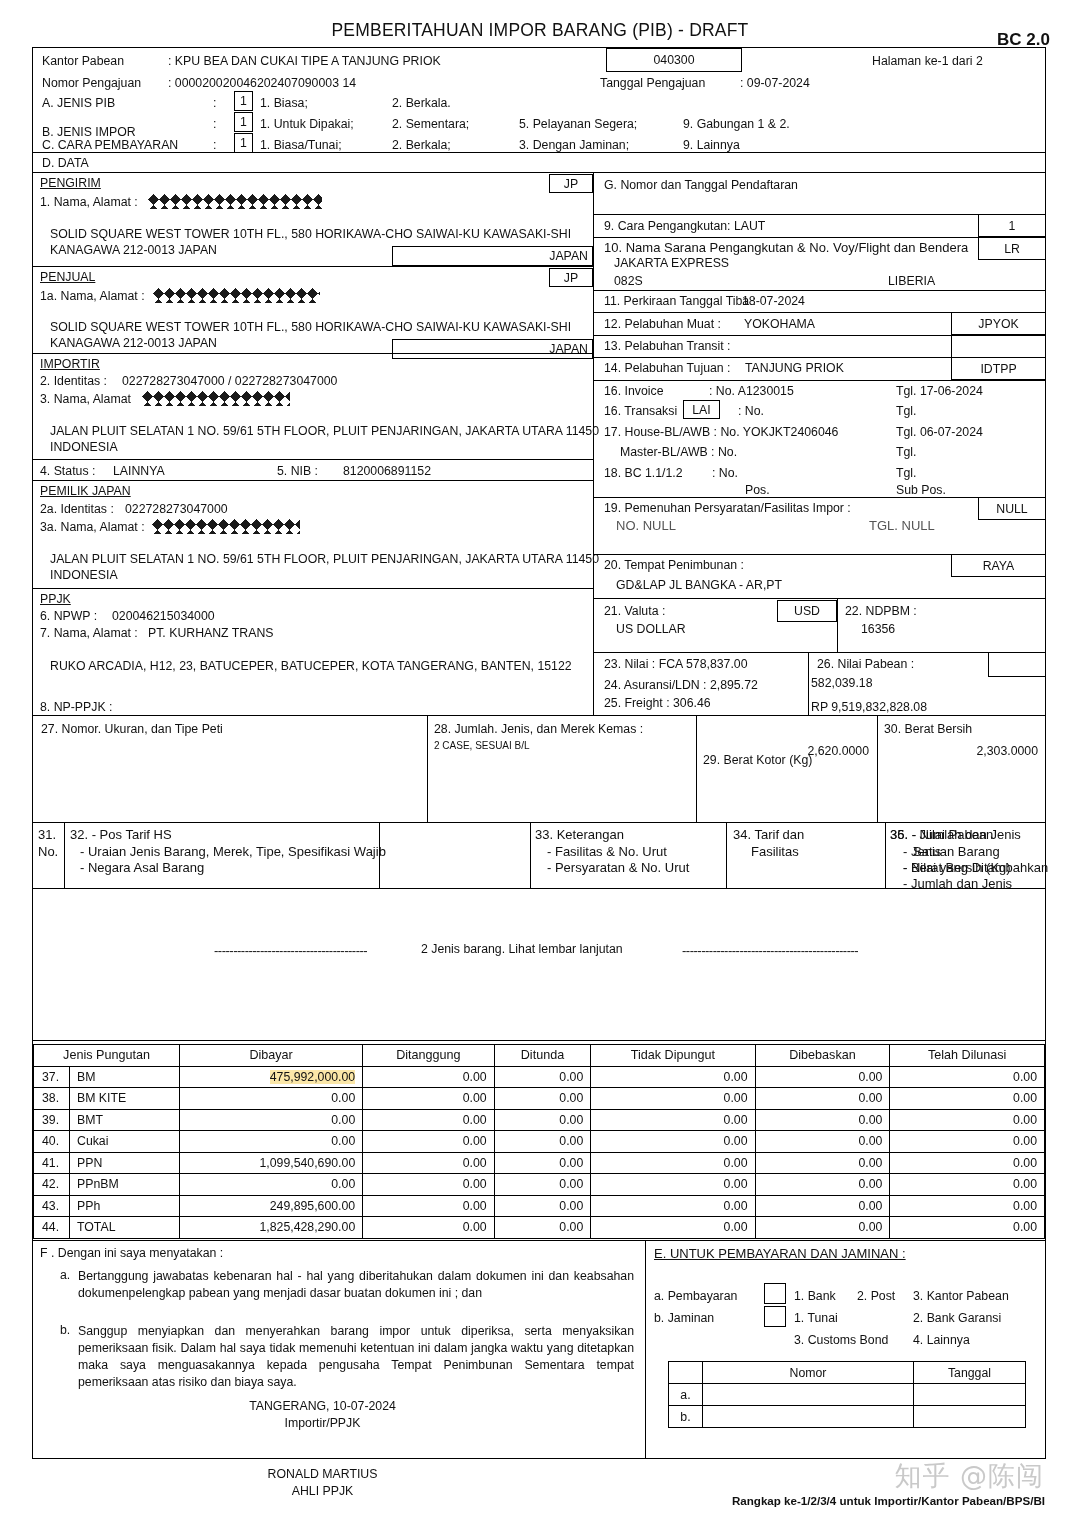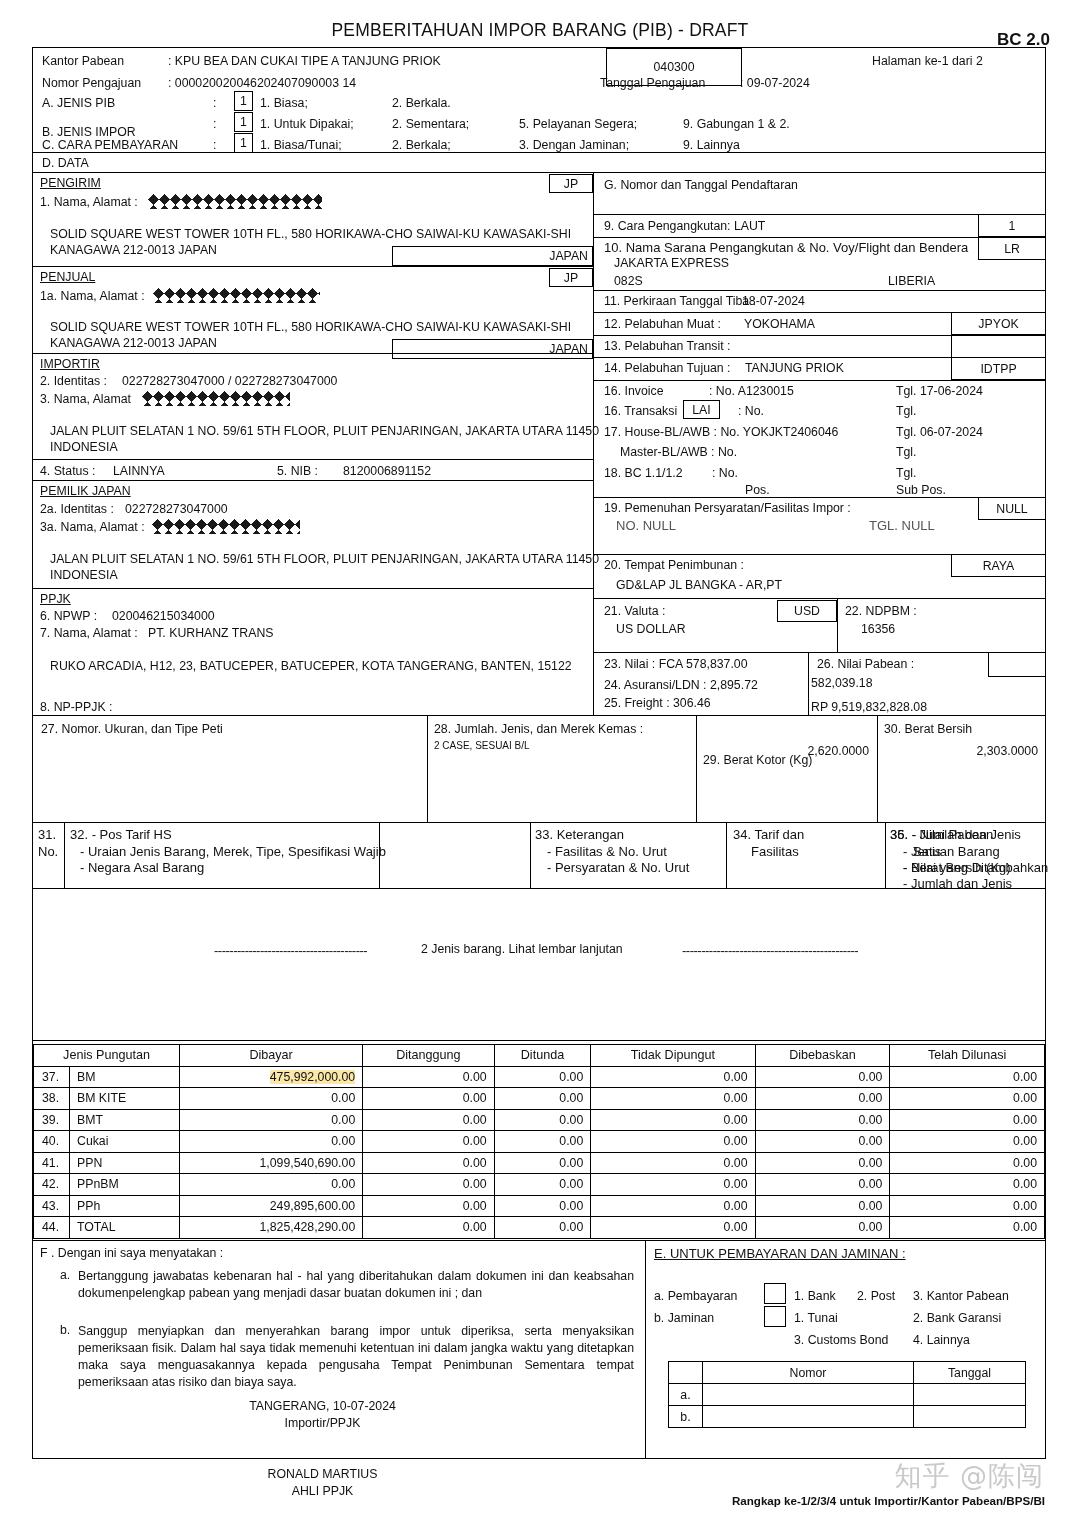--- a/index.html
+++ b/index.html
@@ -100,21 +100,21 @@
 
 <div class="page">
 
   <div class="doc-title">PEMBERITAHUAN IMPOR BARANG (PIB)   - DRAFT</div>
   <div class="bc-code">BC 2.0</div>
 
   <div class="frame"></div>
 
   <div class="t" style="left:42px; top:54px;">Kantor Pabean</div>
   <div class="t" style="left:168px; top:54px;">: KPU BEA DAN CUKAI TIPE A TANJUNG PRIOK</div>
-  <div class="codebox" style="left:606px; top:48px; width:136px; height:38px;">040300</div>
+  <div class="codebox" style="left:606px; top:48px; width:136px; height:24px;">040300</div>
   <div class="t" style="left:872px; top:54px;">Halaman ke-1 dari 2</div>
 
   <div class="t" style="left:42px; top:76px;">Nomor Pengajuan</div>
   <div class="t" style="left:168px; top:76px;">: 000020020046202407090003 14</div>
   <div class="t" style="left:600px; top:76px;">Tanggal Pengajuan</div>
   <div class="t" style="left:740px; top:76px;">: 09-07-2024</div>
 
   <div class="t" style="left:42px; top:96px;">A. JENIS PIB</div>
   <div class="t" style="left:213px; top:96px;">:</div>
   <div class="codebox" style="left:234px; top:91px; width:19px; height:20px;">1</div>

